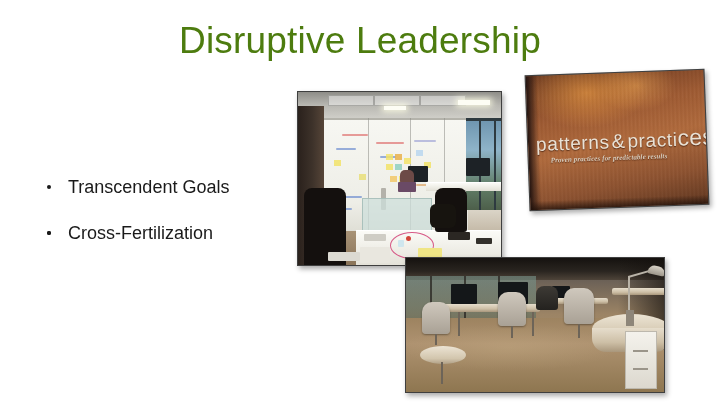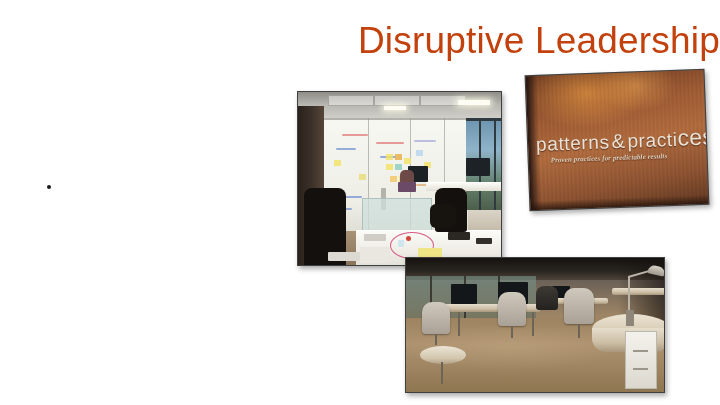--- a/index.html
+++ b/index.html
@@ -17,26 +17,26 @@
     background: #ffffff;
     overflow: hidden;
   }
 
   
   #slide-title {
     position: absolute;
     left: 0;
     top: 18px;
     width: 720px;
-    text-align: right;
+    text-align: center;
     font-family: "Liberation Sans", sans-serif;
     font-size: 37px;
     font-weight: 300;
     letter-spacing: 0.2px;
-    color: #c2410c;
+    color: #4d7c0f;
     line-height: 46px;
     white-space: nowrap;
   }
 
   
   #bullet-list {
     position: absolute;
     left: 44px;
     top: 176px;
     width: 250px;
@@ -289,20 +289,28 @@
 </head>
 <body>
 
 <div id="slide">
 
   <div id="slide-title">Disruptive Leadership</div>
 
   <ul id="bullet-list">
     <li class="bullet-item">
       <span class="bullet-dot"></span>
+      <span>Transcendent Goals</span>
+    </li>
+    <li class="bullet-item">
+      <span class="bullet-dot"></span>
+    </li>
+    <li class="bullet-item">
+      <span class="bullet-dot"></span>
+      <span>Cross-Fertilization</span>
     </li>
   </ul>
 
   <div class="photo" id="photo-office-whiteboard">
     <div class="photo-inner">
       <div class="wb-ceiling"></div>
       <div class="wb-ceiling-tile" style="left:30px;width:44px;"></div>
       <div class="wb-ceiling-tile" style="left:76px;width:44px;"></div>
       <div class="wb-ceiling-tile" style="left:122px;width:44px;"></div>
       <div class="wb-light" style="left:86px;top:14px;width:22px;height:4px;"></div>

